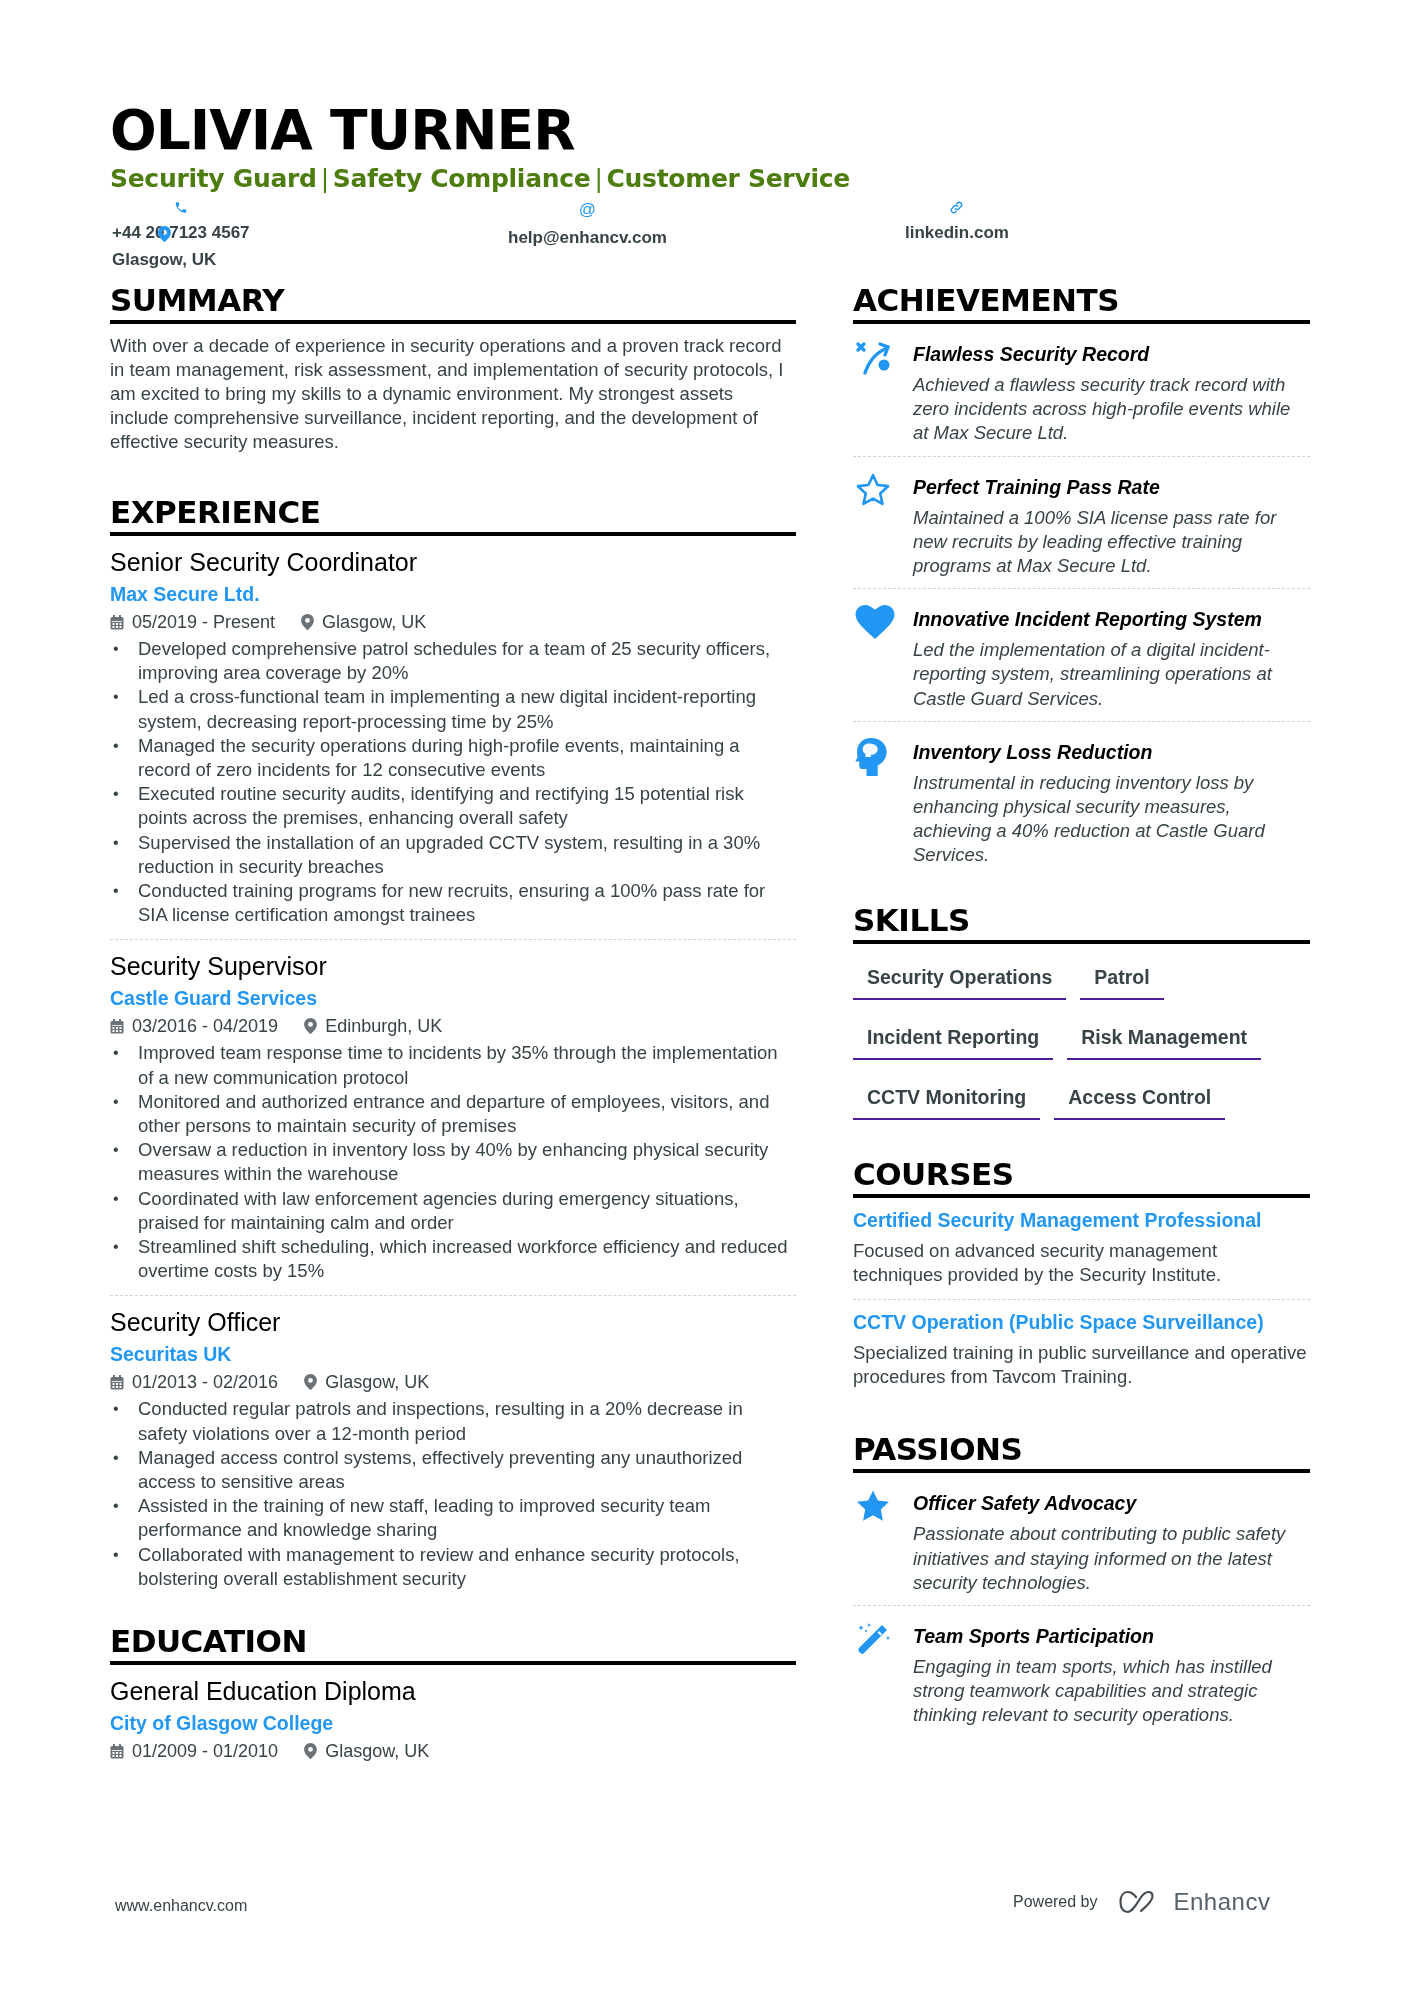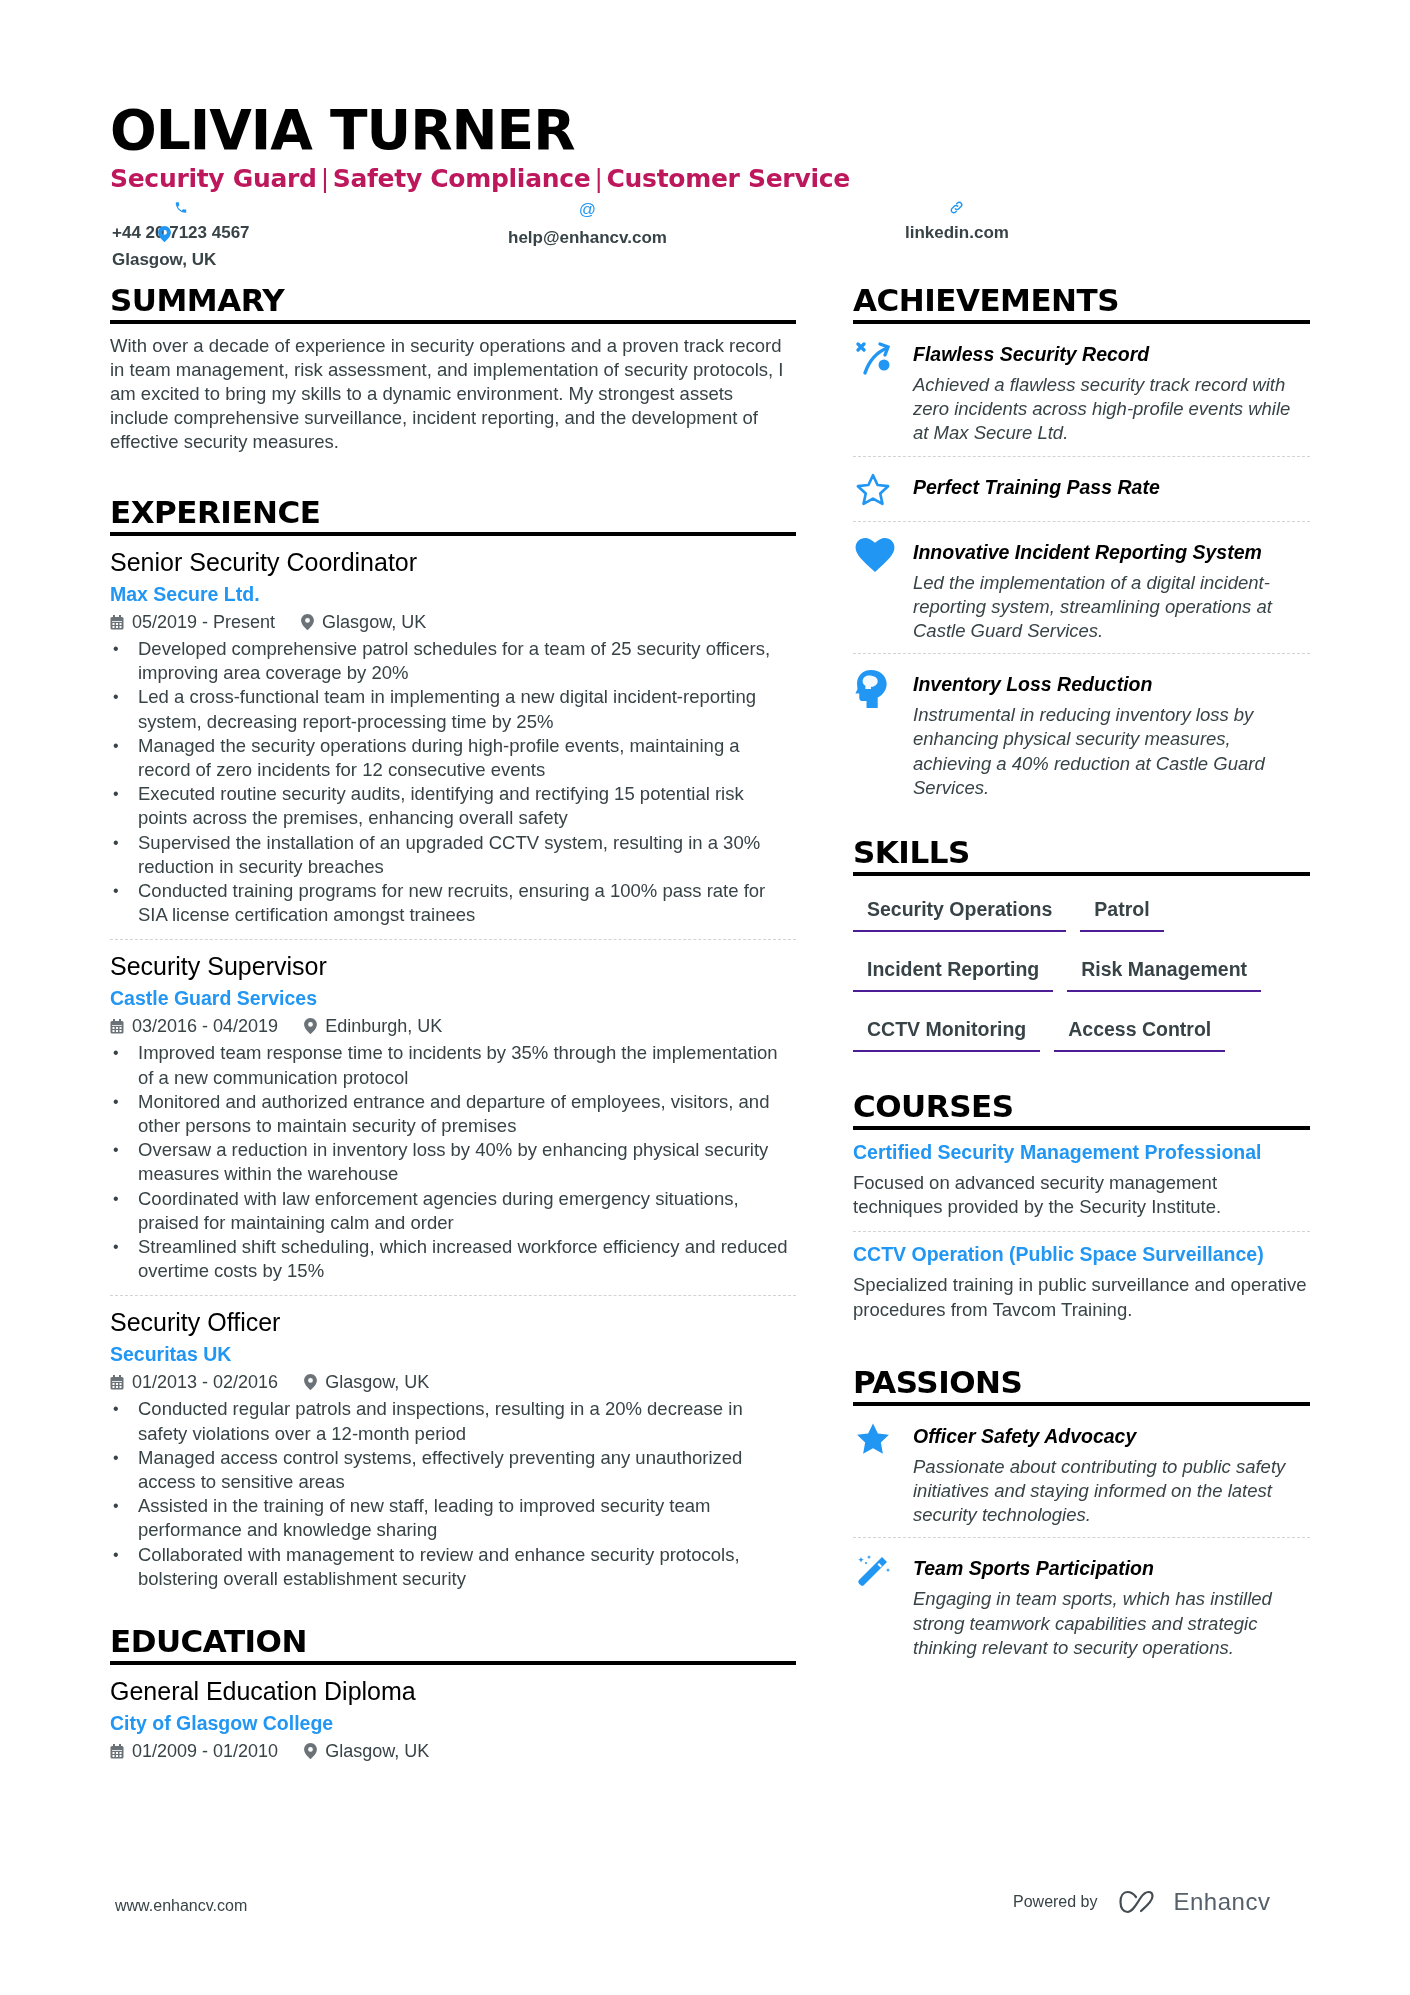--- a/index.html
+++ b/index.html
@@ -1,20 +1,20 @@
 <!DOCTYPE html>
 <html><head>
 <meta charset="utf-8">
 <style>
   * { box-sizing: border-box; margin: 0; padding: 0; }
   html, body { width: 1410px; height: 1995px; background: #ffffff; }
   body { position: relative; font-family: "Liberation Sans", sans-serif; color: #384347; overflow: hidden; }
   .header { position: absolute; left: 110px; top: 98px; width: 1200px; }
   .name { font-family: "DejaVu Sans", sans-serif; font-weight: bold; font-size: 55px; color: #000; letter-spacing: -1px; line-height: 64px; }
-  .title-line { font-family: "DejaVu Sans", sans-serif; font-weight: bold; font-size: 25px; color: #be185d; line-height: 34px; margin-top: 0px; letter-spacing: -0.3px; }
+  .title-line { font-family: "DejaVu Sans", sans-serif; font-weight: bold; font-size: 25px; color: #4d7c0f; line-height: 34px; margin-top: 0px; letter-spacing: -0.3px; }
   .title-line .sep { font-weight: normal; margin: 0 4px; }
   .contacts { position: relative; height: 56px; margin-top: 2px; font-weight: bold; font-size: 17px; color: #384347; }
   .contact { position: absolute; display: flex; align-items: center; gap: 8px; height: 24px; flex-direction: column; }
   .contact svg { flex: 0 0 auto; }
   .col-left { position: absolute; left: 110px; top: 282px; width: 686px; }
   .col-right { position: absolute; left: 853px; top: 282px; width: 457px; }
   .section-title { font-family: "DejaVu Sans", sans-serif; font-weight: bold; font-size: 31px; color: #000; line-height: 36px; letter-spacing: -0.5px; padding-bottom: 2px; border-bottom: 4px solid #000; margin-bottom: 10px; }
   .para { font-size: 18.5px; line-height: 24px; color: #384347; }
   .section { margin-bottom: 38px; }
   .job-title { font-size: 25px; color: #000; line-height: 32px; margin-top: 2px; }
@@ -256,20 +256,21 @@
     <div class="dash"></div>
 
     <div class="ach">
       <div class="ico">
         <svg width="36" height="34" viewBox="0 0 24 23">
             <path fill="none" stroke="#2196F3" stroke-width="1.8" stroke-linejoin="round" d="M12 1.5l3.1 6.6 7.1.8-5.3 4.9 1.5 7.1L12 17.3l-6.4 3.6 1.5-7.1-5.3-4.9 7.1-.8z"></path>
           </svg>
       </div>
       <div class="body">
         <div class="ach-title">Perfect Training Pass Rate</div>
+        <div class="ach-desc">Maintained a 100% SIA license pass rate for new recruits by leading effective training programs at Max Secure Ltd.</div>
       </div>
     </div>
     <div class="dash"></div>
 
     <div class="ach">
       <div class="ico">
         <svg width="40" height="34" viewBox="0 0 24 21">
             <path fill="#2196F3" d="M12 21L10.3 19.4C4.2 13.9 0 10.1 0 5.9 0 2.5 2.6 0 6 0c1.9 0 3.7.9 6 3 2.3-2.1 4.1-3 6-3 3.4 0 6 2.5 6 5.9 0 4.2-4.2 8-10.3 13.5z"></path>
           </svg>
       </div>

